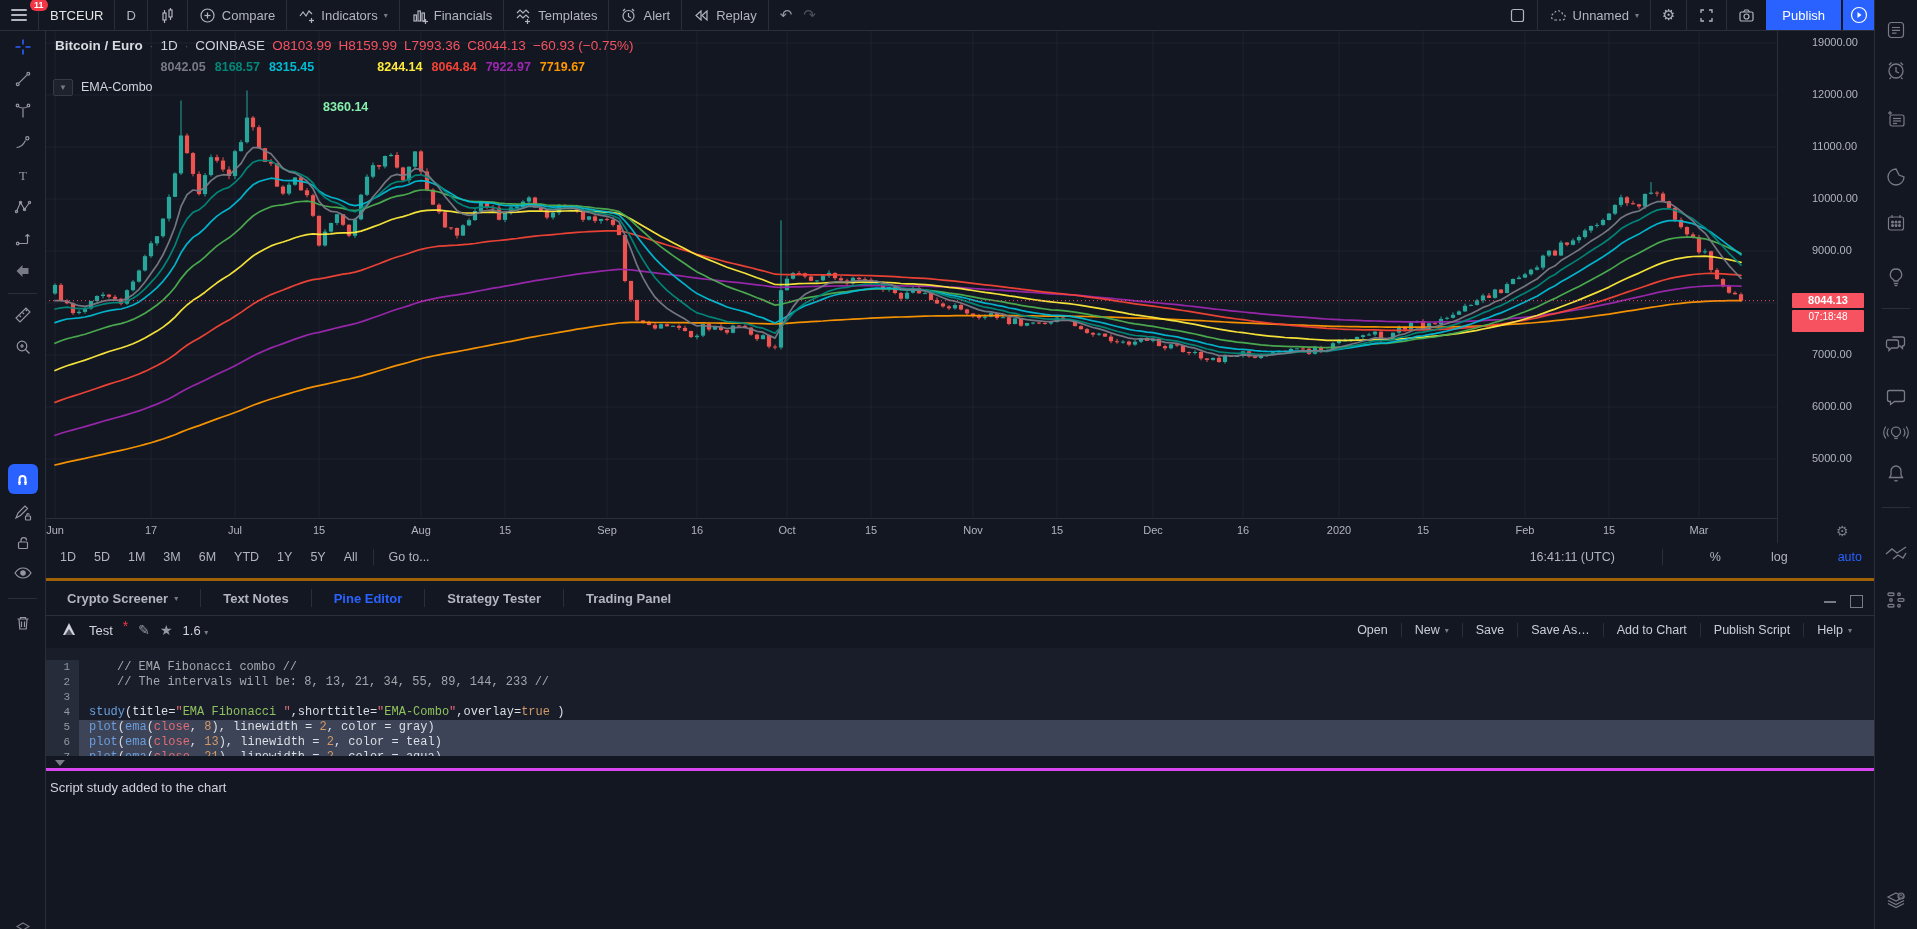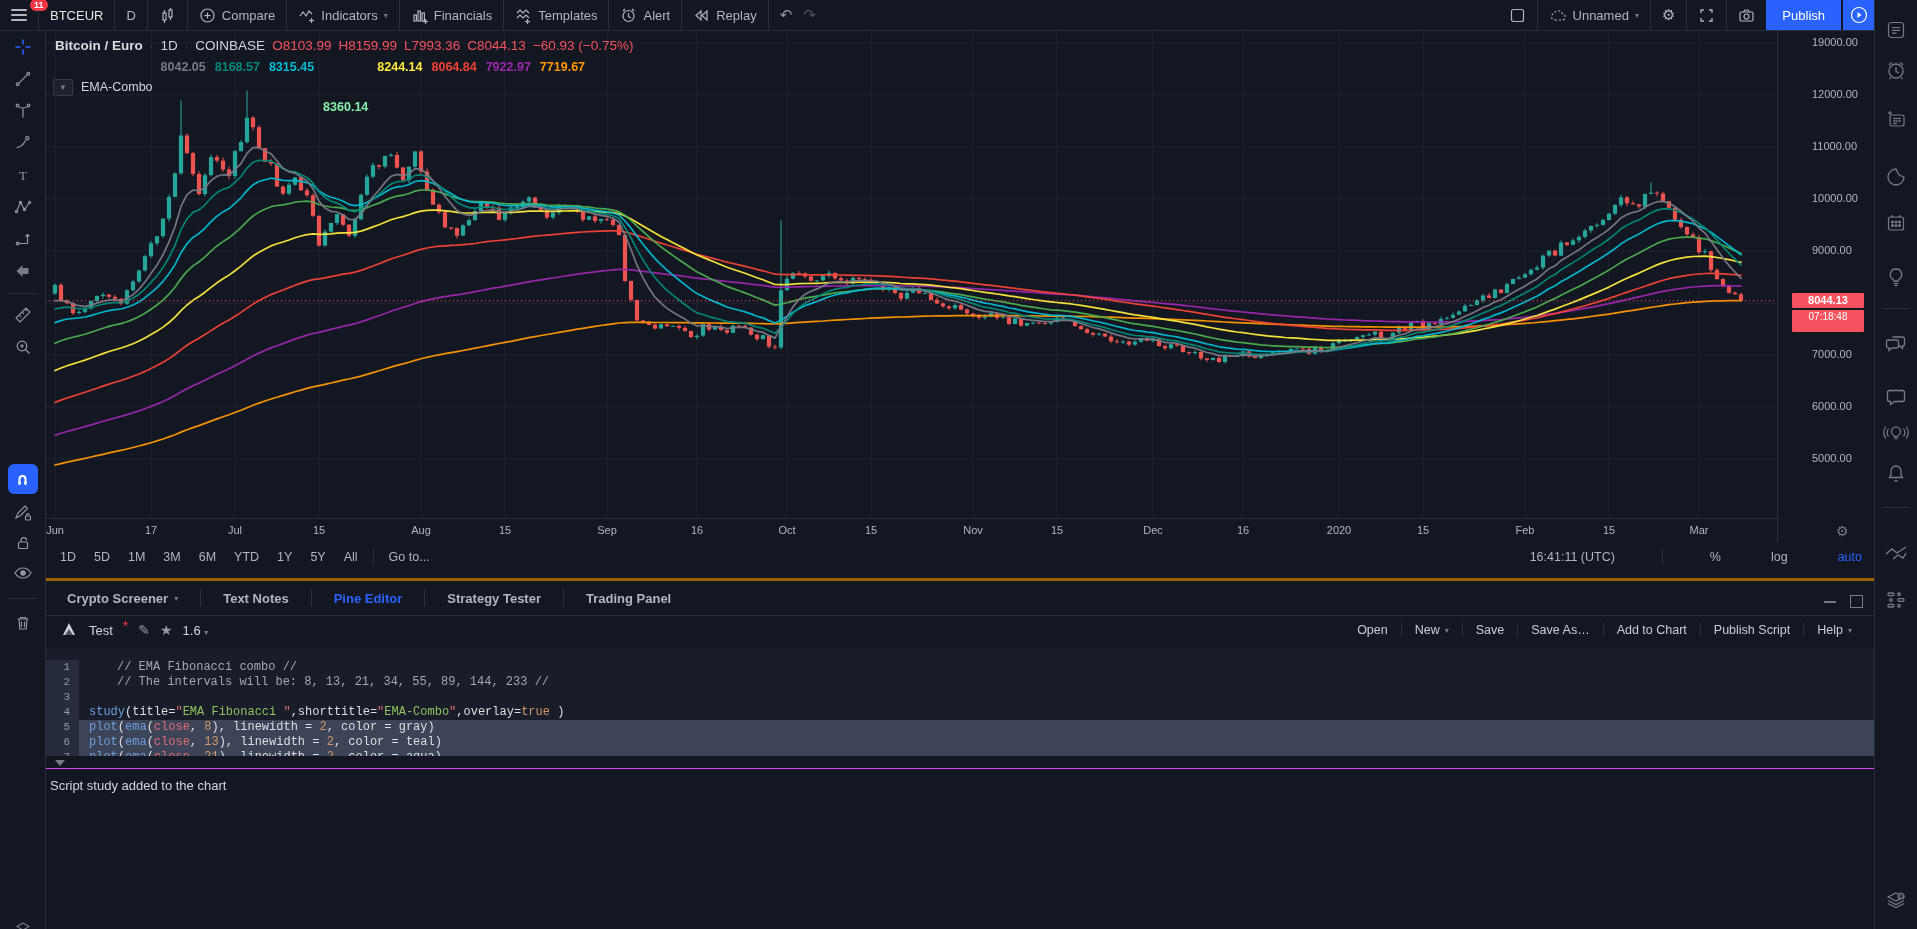--- a/index.html
+++ b/index.html
@@ -84,21 +84,21 @@
             font-family:"Liberation Mono","DejaVu Sans Mono",monospace;font-size:12px;padding-top:12px;box-sizing:border-box;}
   .crow{display:flex;height:15px;line-height:15px;}
   .gut{width:34px;background:#272c3a;color:#9298a4;text-align:right;padding-right:9px;box-sizing:border-box;flex:none;font-size:11px;}
   .cline{flex:1;padding-left:10px;white-space:pre;color:#dcdfe5;}
   .crow.sel .cline{background:#3d4457;}
   .t-com{color:#a3a7ae;margin-left:28px;} .t-fun{color:#6b9edd;} .t-pln{color:#dcdfe5;} .t-var{color:#e06c75;}
   .t-num{color:#d19a66;} .t-q{color:#e06c75;} .t-str{color:#8fc15c;}
   .resize-strip{position:absolute;left:0;top:185px;width:100%;height:12px;}
   .collapse-tri{position:absolute;left:10px;top:4px;width:0;height:0;border-left:5px solid transparent;
                 border-right:5px solid transparent;border-top:6px solid #787b86;cursor:pointer;}
-  .consolearea{position:absolute;left:0;top:197px;width:100%;bottom:0;border-top:1px solid #d946ef;}
+  .consolearea{position:absolute;left:0;top:197px;width:100%;bottom:0;border-top:3px solid #d946ef;}
   .console-msg{padding:9px 0 0 5px;font-size:13px;color:#d1d4dc;}
 </style>
 </head>
 <body>
 
 <header class="topbar">
   <div class="tb-item" style="position:relative;">
     <span class="burger">
         <i></i>
         <i></i>

